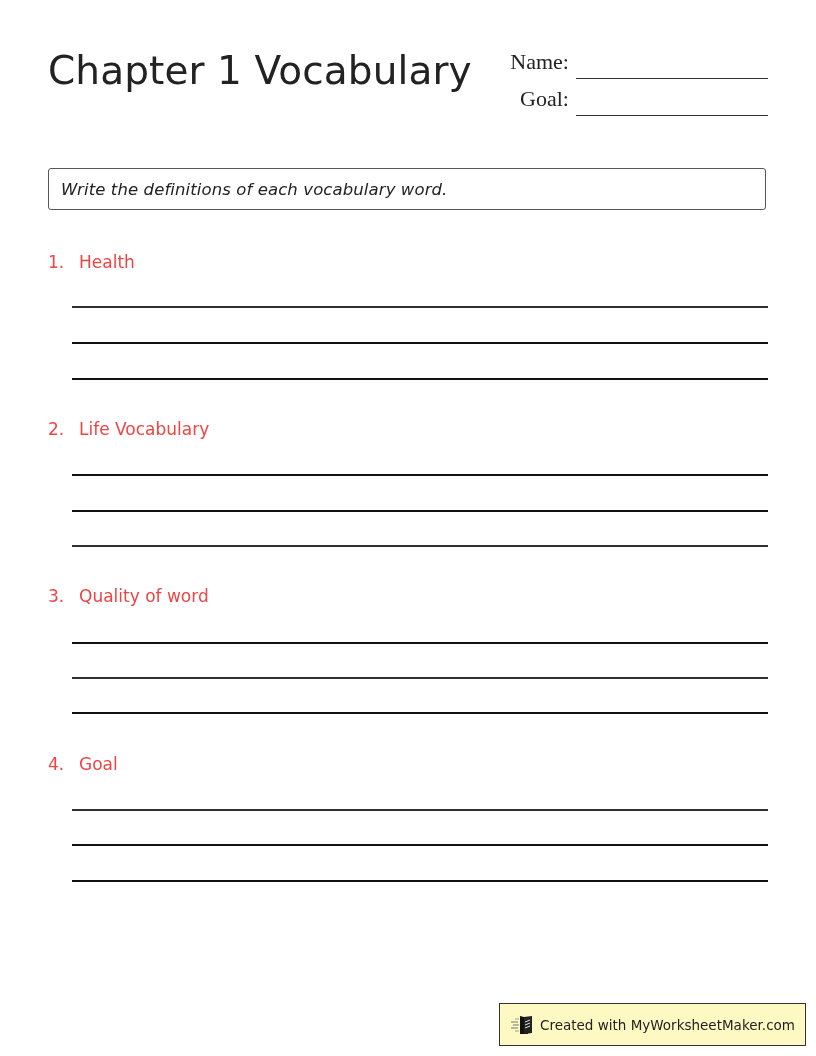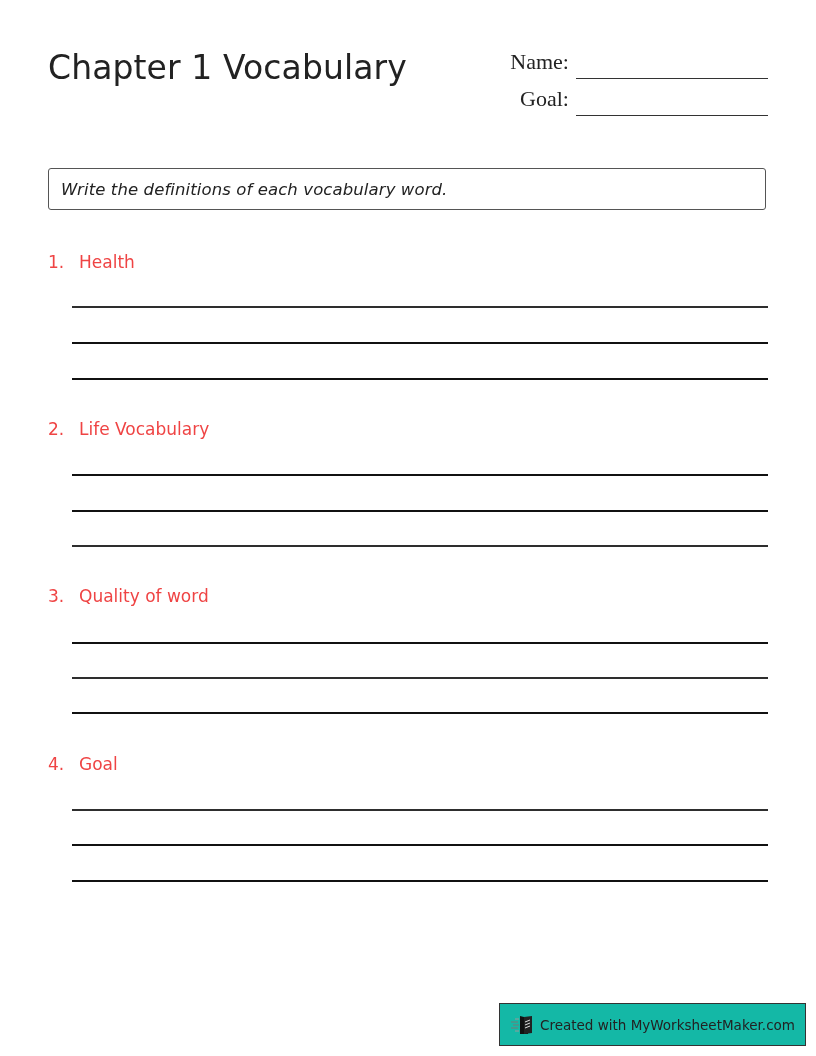--- a/index.html
+++ b/index.html
@@ -12,21 +12,21 @@
       height: 1056px;
       position: relative;
       overflow: hidden;
       font-family: "DejaVu Sans", sans-serif;
       color: #222222;
     }
     .title {
       position: absolute;
       left: 48px;
       top: 48px;
-      font-size: 33px;
+      font-size: 39px;
       font-weight: normal;
       color: #222222;
       margin: 0;
       letter-spacing: 0.1px;
       font-family: "DejaVu Sans", sans-serif;
     }
     .field-row {
       position: absolute;
       left: 480px;
       width: 288px;
@@ -103,21 +103,21 @@
       top: 1003px;
       width: 307px;
       height: 43px;
       border: 1.3px solid #333333;
       box-sizing: border-box;
       display: flex;
       align-items: center;
       padding-left: 10px;
       font-size: 13.5px;
       color: #222222;
-      background: #14b8a6;
+      background: #fef9c3;
     }
     .badge-icon {
       width: 24px;
       height: 22px;
       margin-right: 6px;
       display: inline-block;
     }
   </style>
 </head>
 <body>

